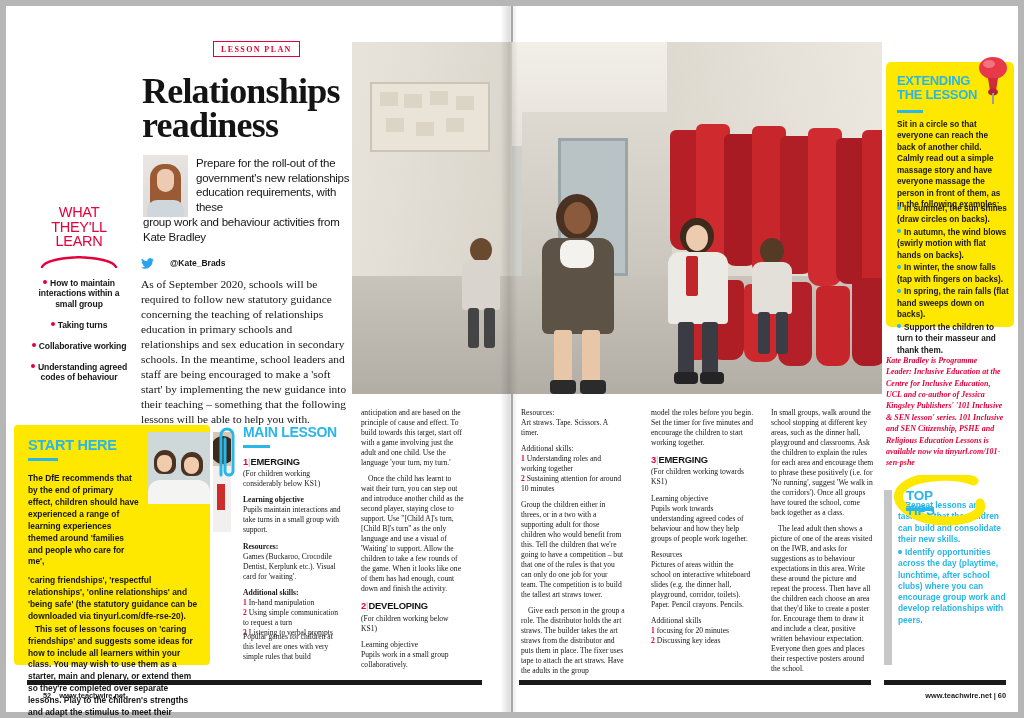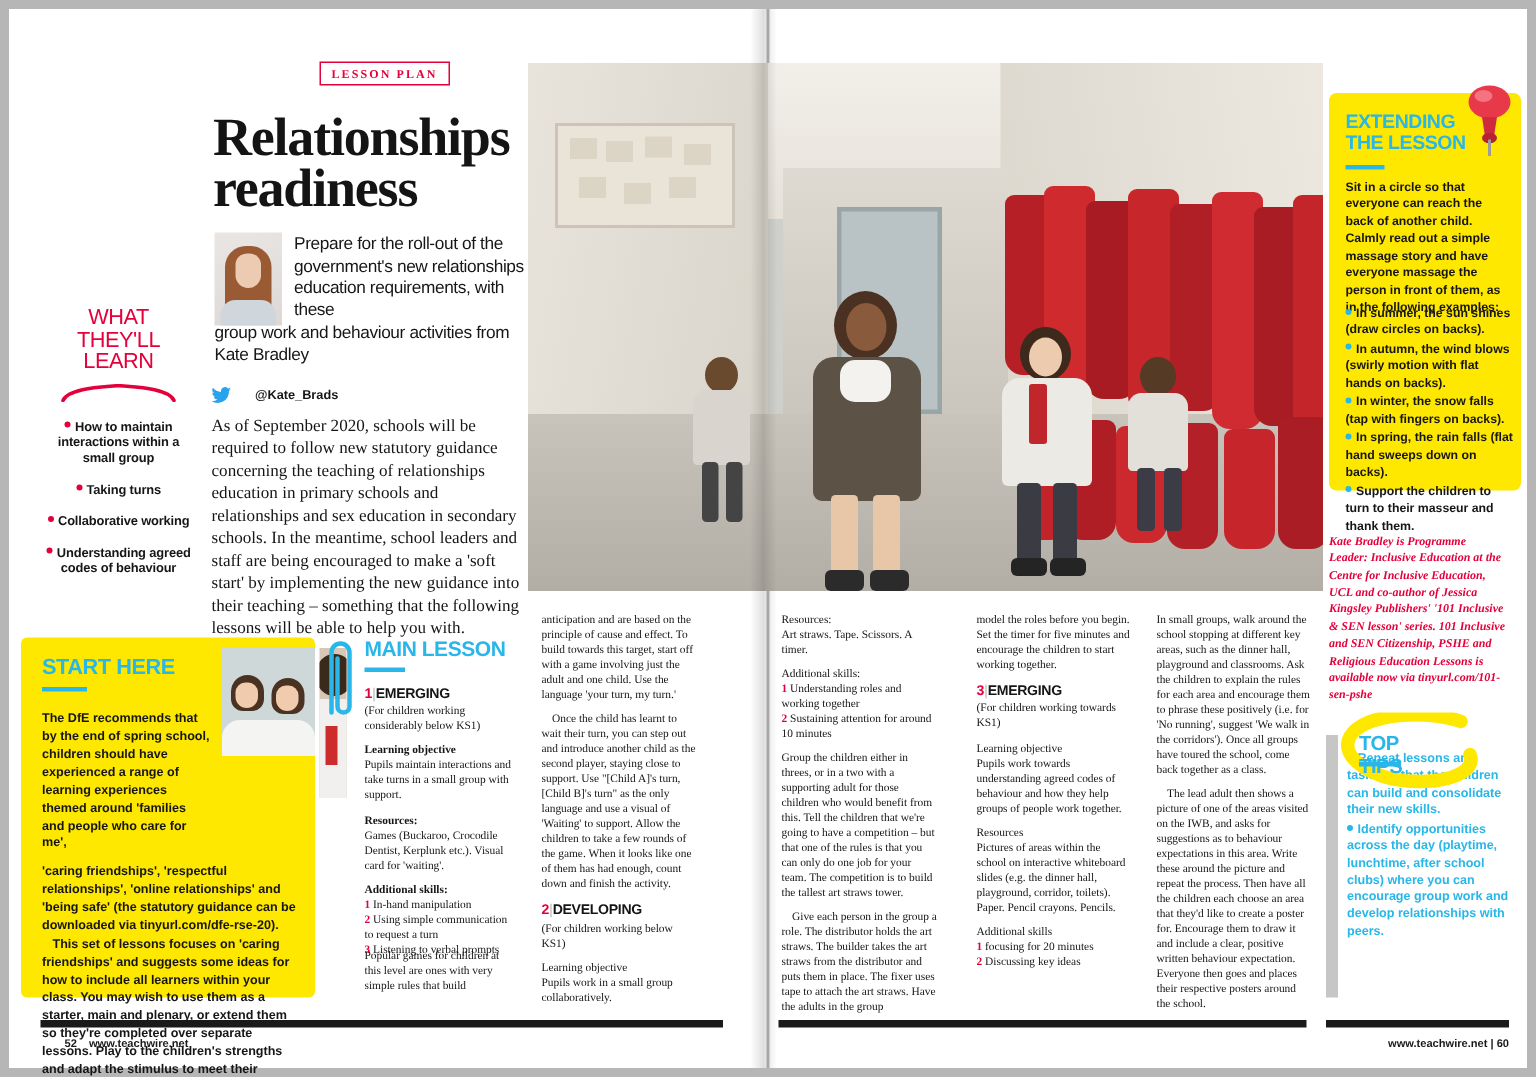--- a/index.html
+++ b/index.html
@@ -535,21 +535,21 @@
   <div class="start-here">
     <div class="sh-title">START HERE</div>
     <div class="sh-rule"></div>
     <div class="sh-photo">
       <div class="kid1head"></div>
         <div class="kid1face"></div>
       <div class="kid2head"></div>
         <div class="kid2face"></div>
       <div class="bodies"></div>
     </div>
-    <div class="sh-body-top">The DfE recommends that by the end of spring school, children should have experienced a range of learning experiences themed around 'families and people who care for me',</div>
+    <div class="sh-body-top">The DfE recommends that by the end of primary effect, children should have experienced a range of learning experiences themed around 'families and people who care for me',</div>
     <div class="sh-body-rest">
       <p>'caring friendships', 'respectful relationships', 'online relationships' and 'being safe' (the statutory guidance can be downloaded via tinyurl.com/dfe-rse-20).</p>
       <p>This set of lessons focuses on 'caring friendships' and suggests some ideas for how to include all learners within your class. You may wish to use them as a starter, main and plenary, or extend them so they're completed over separate lessons. Play to the children's strengths and adapt the stimulus to meet their interests where possible.</p>
     </div>
   </div>
 
   <div class="clip-img">
     <div class="hair2"></div>
       <div class="shirt"></div>
       <div class="tie"></div>

